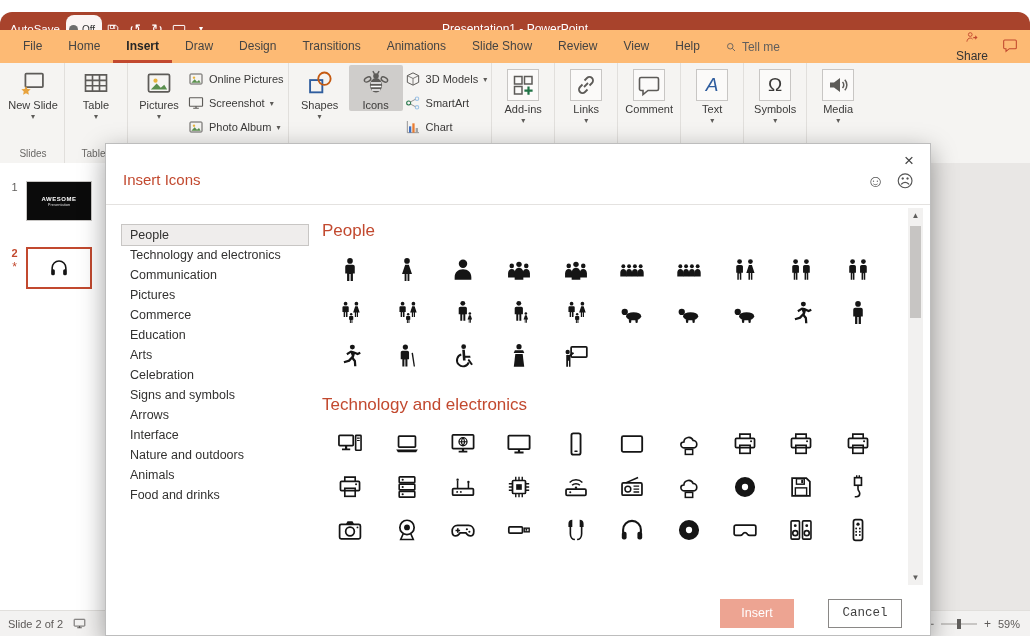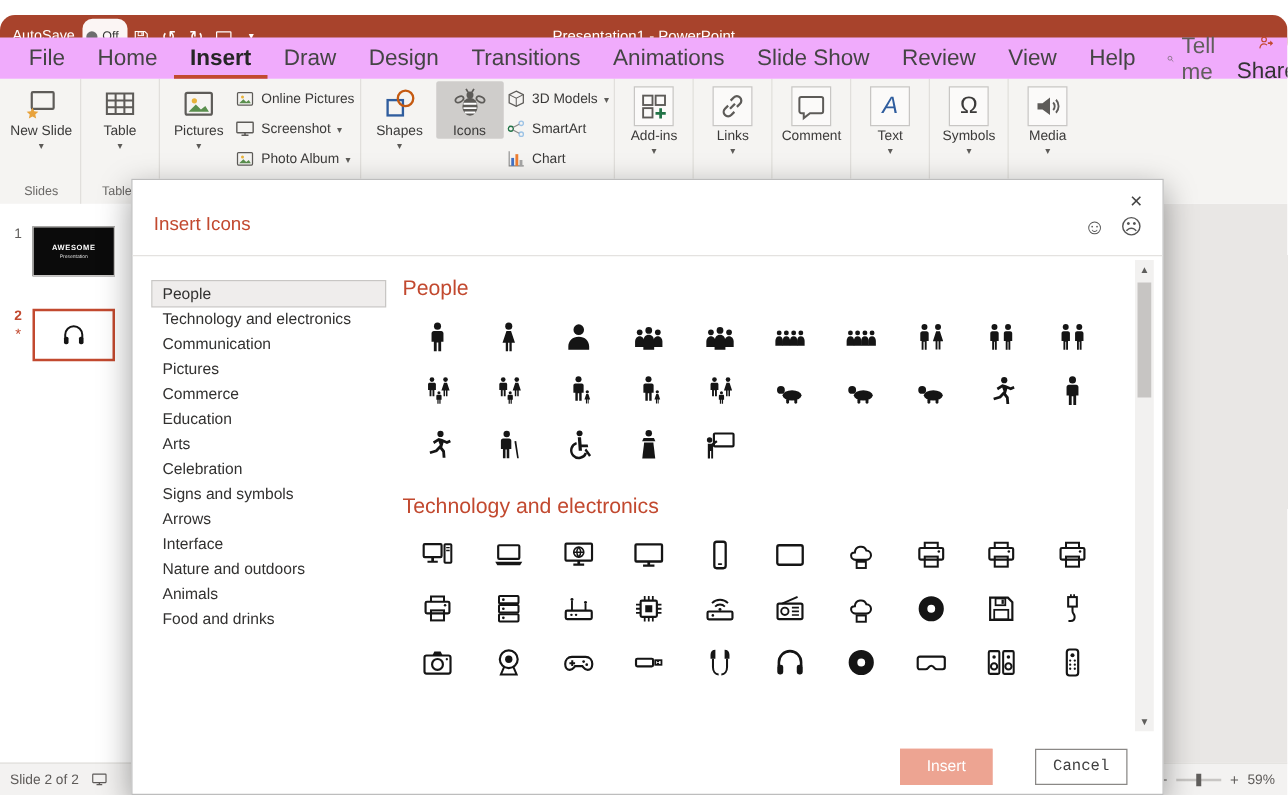--- a/index.html
+++ b/index.html
@@ -13,21 +13,21 @@
   .qa{width:22px;text-align:center;font-size:14px;line-height:30px;cursor:pointer;}
   .qa svg{width:14px;height:14px;vertical-align:middle;color:#fff;}
   .tb-title{position:absolute;left:0;right:0;text-align:center;font-size:12px;pointer-events:none;}
   .tb-right{margin-left:auto;display:flex;align-items:center;gap:16px;z-index:2;flex-direction:column;}
   .win-ctrls{display:flex;align-items:center;gap:18px;opacity:.85;}
   .wbar{display:inline-block;width:10px;height:1px;background:#fff;}
   .wbox{display:inline-block;width:9px;height:9px;border:1px solid #fff;}
   .wclose{font-size:14px;line-height:30px;}
 
   
-  .tabsrow{position:absolute;top:30px;left:0;right:0;height:33px;background:#f0abfc;display:flex;align-items:stretch;padding-left:10px;font-size:18px;color:#444;z-index:5;}
+  .tabsrow{position:absolute;top:30px;left:0;right:0;height:33px;background:#fdba74;display:flex;align-items:stretch;padding-left:10px;font-size:12px;color:#444;z-index:5;}
   .tab{padding:0 13px;line-height:33px;cursor:pointer;white-space:nowrap;}
   .tab[data-active="true"]{color:#262626;font-weight:bold;box-shadow:inset 0 -3px 0 var(--accent,#c2492f);}
   .tellme{display:flex;align-items:center;gap:5px;color:#605e5c;padding:0 12px;cursor:pointer;}
   .tellme svg{width:12px;height:12px;color:#605e5c;}
   .tabs-right{margin-left:auto;display:flex;align-items:center;gap:14px;padding-right:12px;}
   .sharebtn{display:flex;align-items:center;gap:5px;color:#333;cursor:pointer;flex-direction:column;}
   .sharebtn svg{width:14px;height:14px;color:var(--accent,#c2492f);}
   .bubblebtn svg{width:16px;height:16px;color:var(--accent,#c2492f);}
 
   

